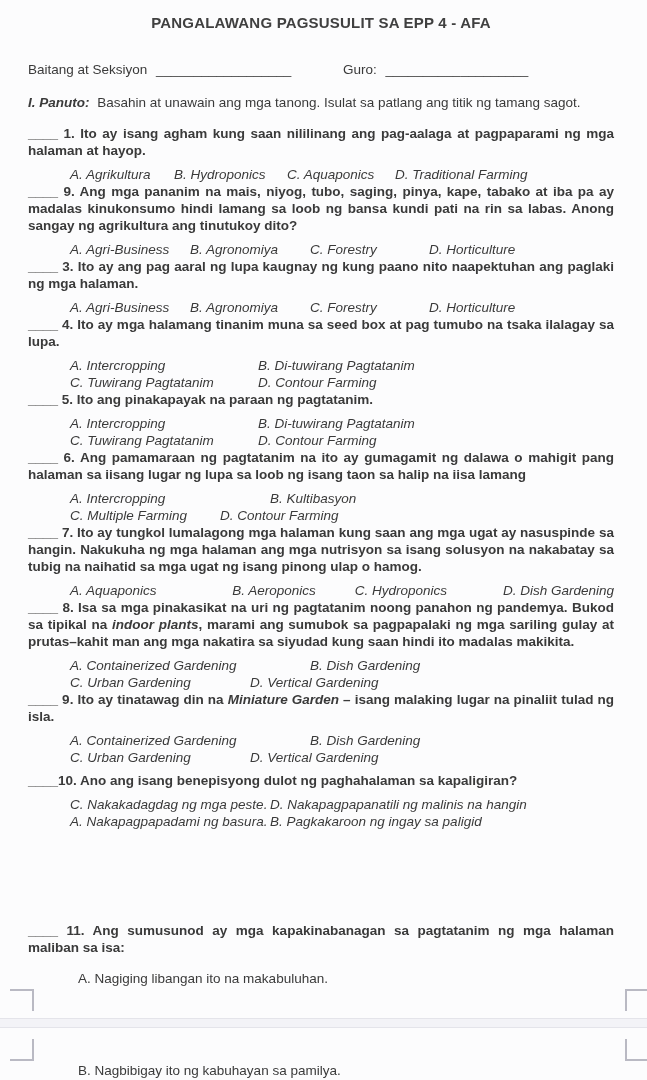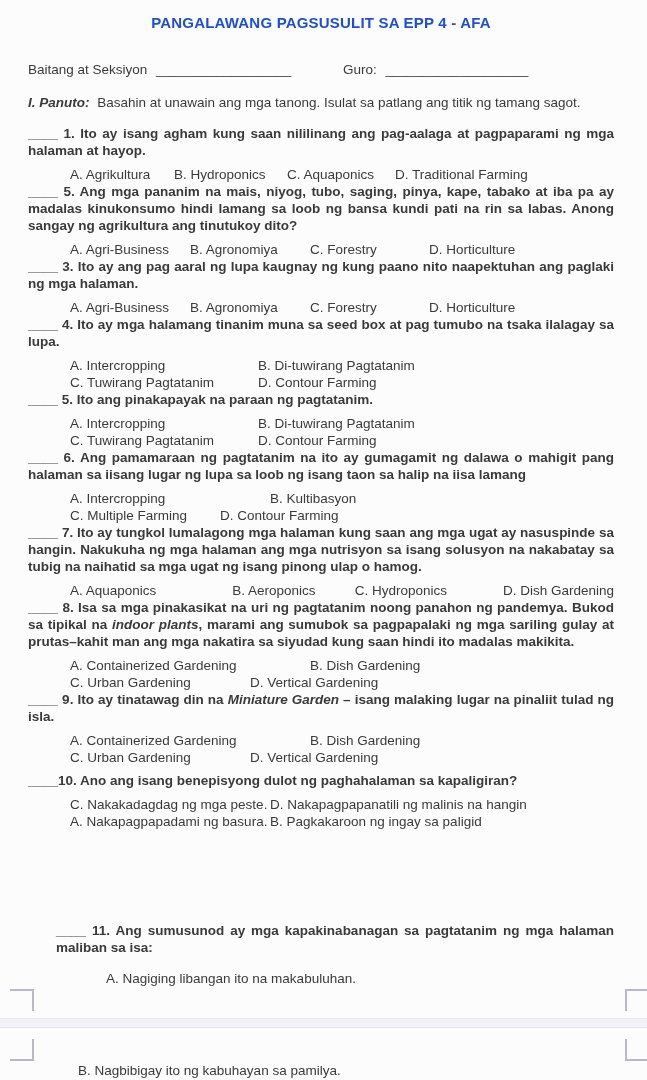--- a/index.html
+++ b/index.html
@@ -5,36 +5,36 @@
   html,body{margin:0;padding:0;}
   body{
     width:647px;height:1080px;overflow:hidden;
     background:#fcfcfd;color:#3a3a3a;
     font-family:"Liberation Sans",sans-serif;
     font-size:13.5px;line-height:17px;
   }
   .sheet{padding:0 33px 0 28px;}
   .title{
     text-align:center;font-weight:bold;font-size:15px;
-    margin-top:14px;letter-spacing:.2px;color:#1d4ed8;
+    margin-top:14px;letter-spacing:.2px;color:#404040;
   }
   .fields{margin-top:30px;}
   .frow{white-space:nowrap;}
   .uline{letter-spacing:0;}
   .sp6{margin-left:5px;}
   .sp48{margin-left:48px;}
   .directions{margin:16px 0 0 0;}
   .directions b{margin-right:4px;font-style:italic;}
   .stem{margin:0;text-align:justify;font-weight:bold;}
   .q1-block .stem{margin-top:14px;}
   .opts{margin:7px 0 0 42px;}
-  .orow{display:flex;}
+  .orow{display:flex;font-style:italic;}
   .opt{white-space:nowrap;display:inline-block;}
   .q10-block{margin-top:6px;}
-  .q11-block{margin-top:92px;margin-left:28px;}
+  .q11-block{margin-top:92px;}
   .q11-opts{margin:14px 0 0 50px;}
   .q11-opts2{margin:0 0 0 50px;}
   
   .pb-zone{position:relative;height:75px;margin-left:-28px;width:647px;}
   .pb-band{
     position:absolute;top:31px;left:0;width:647px;height:8px;
     background:#f3f3f7;border-top:1px solid #e4e4ea;border-bottom:1px solid #e4e4ea;
   }
   .mark{position:absolute;width:22px;height:20px;border:0 solid #b9b9c3;}
   .m-p1l{left:10px;top:2px;border-top-width:2px;border-right-width:2px;}
@@ -64,21 +64,21 @@
     <p class="stem">____ 1. Ito ay isang agham kung saan nililinang ang pag-aalaga at pagpaparami ng mga halaman at hayop.</p>
     <div class="opts orow">
       <span class="opt" style="width:104px">A. Agrikultura</span>
       <span class="opt" style="width:113px">B. Hydroponics</span>
       <span class="opt" style="width:108px">C. Aquaponics</span>
       <span class="opt">D. Traditional Farming</span>
     </div>
   </div>
 
   <div class="q">
-    <p class="stem">____ 5. Ang mga pananim na mais, niyog, tubo, saging, pinya, kape, tabako at iba pa ay madalas kinukonsumo hindi lamang sa loob ng bansa kundi pati na rin sa labas. Anong sangay ng agrikultura ang tinutukoy dito?</p>
+    <p class="stem">____ 9. Ang mga pananim na mais, niyog, tubo, saging, pinya, kape, tabako at iba pa ay madalas kinukonsumo hindi lamang sa loob ng bansa kundi pati na rin sa labas. Anong sangay ng agrikultura ang tinutukoy dito?</p>
     <div class="opts orow">
       <span class="opt" style="width:120px">A. Agri-Business</span>
       <span class="opt" style="width:120px">B. Agronomiya</span>
       <span class="opt" style="width:119px">C. Forestry</span>
       <span class="opt">D. Horticulture</span>
     </div>
   </div>
 
   <div class="q">
     <p class="stem">____ 3. Ito ay ang pag aaral ng lupa kaugnay ng kung paano nito naapektuhan ang paglaki ng mga halaman.</p>

